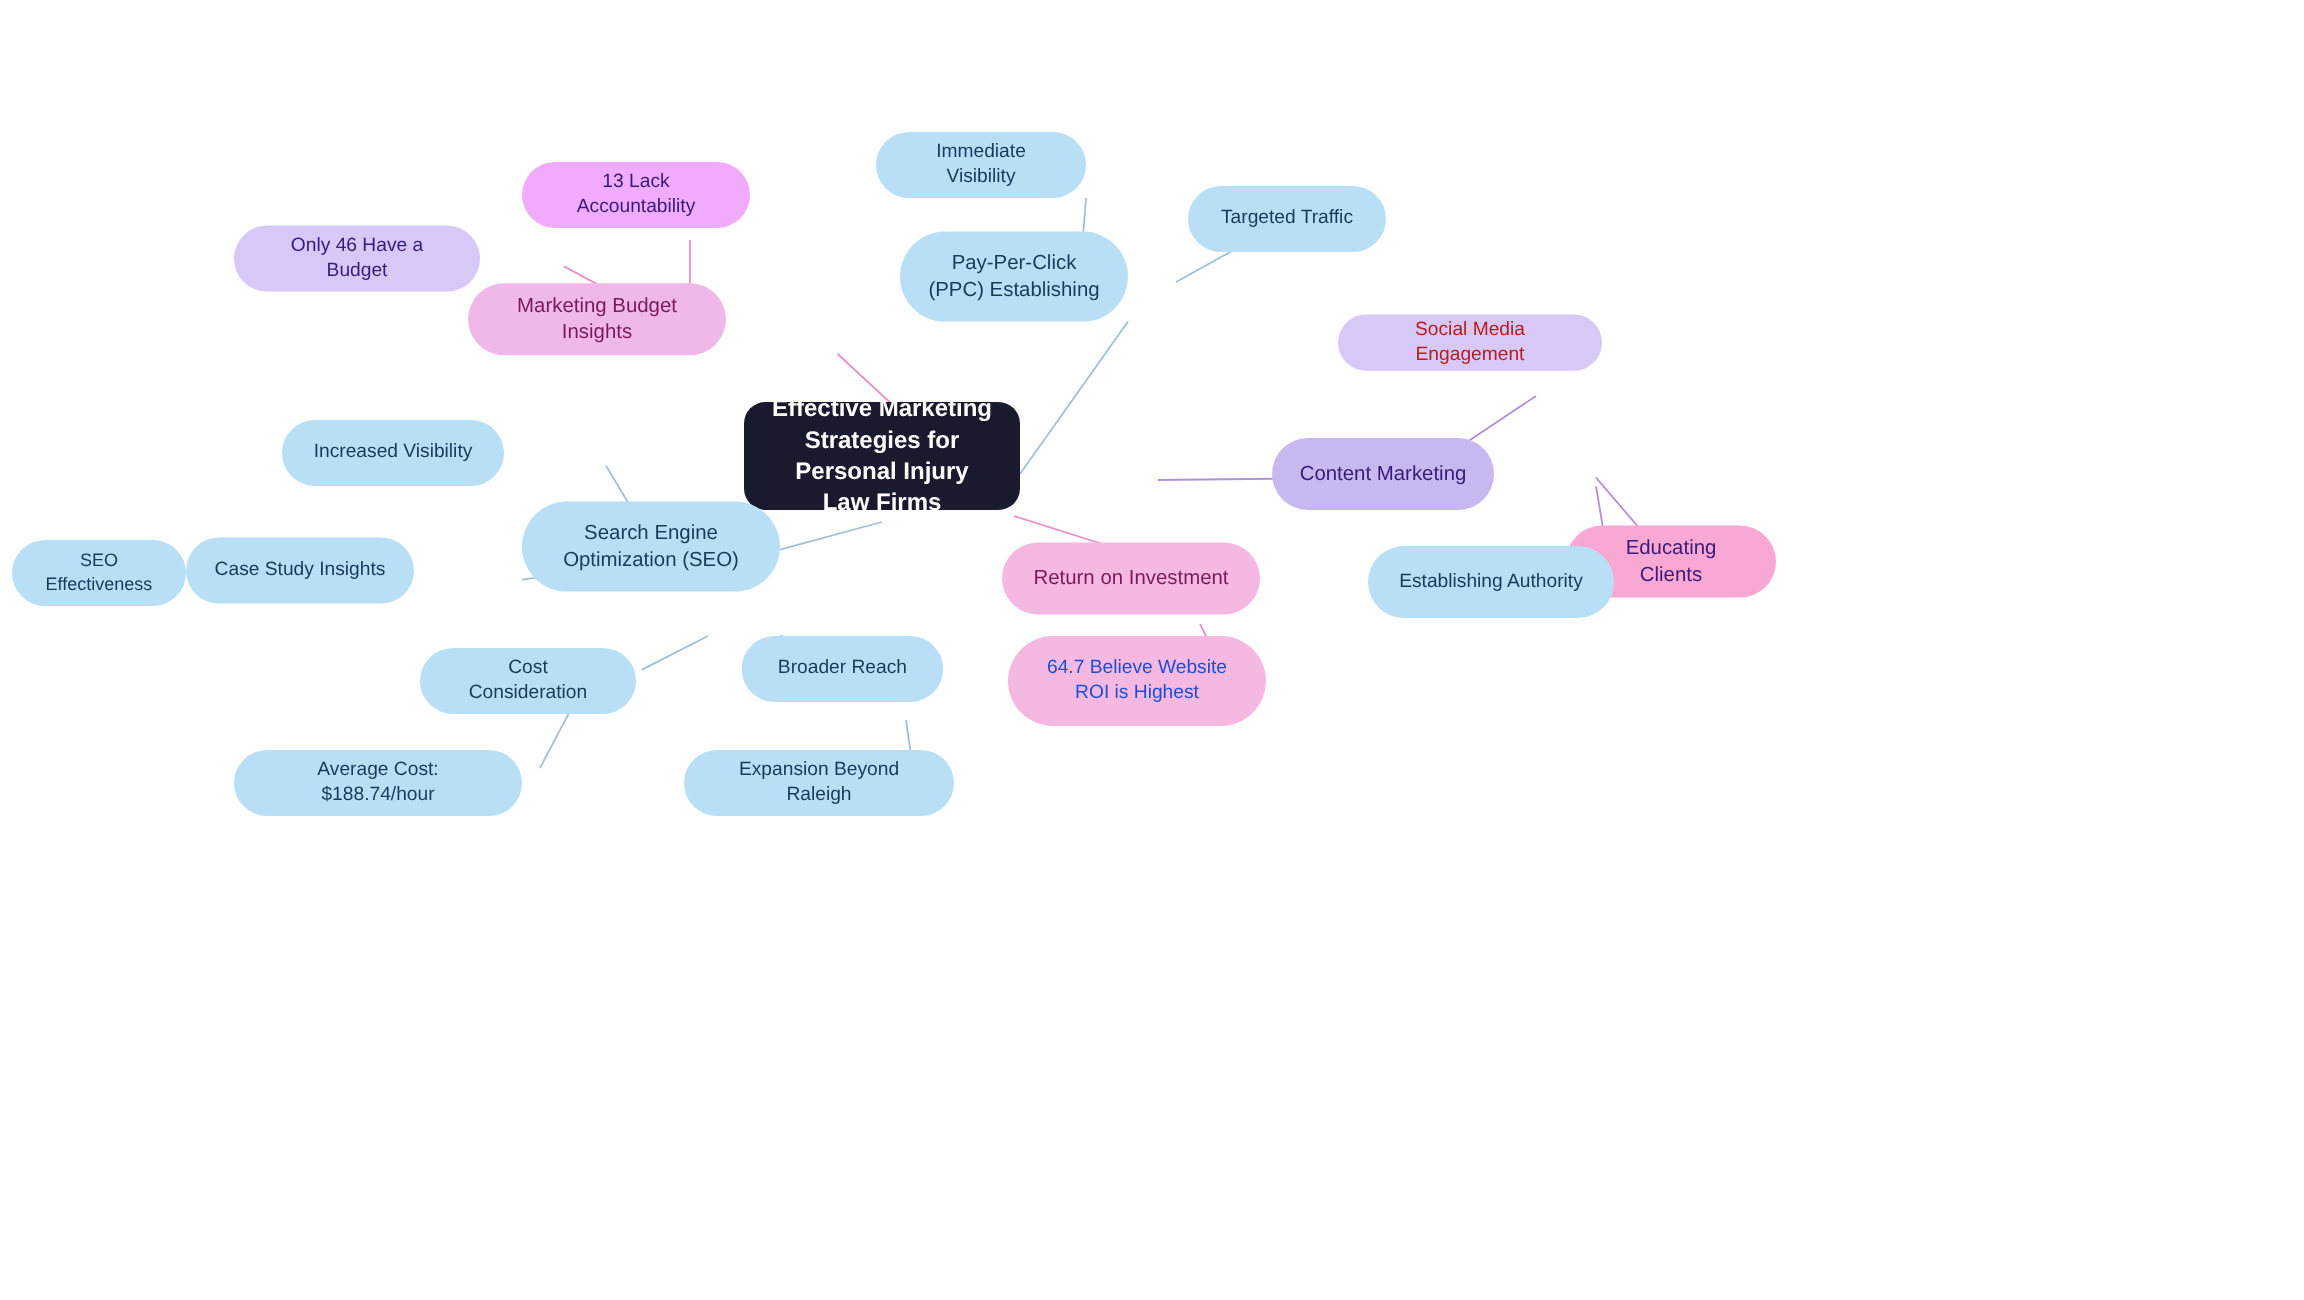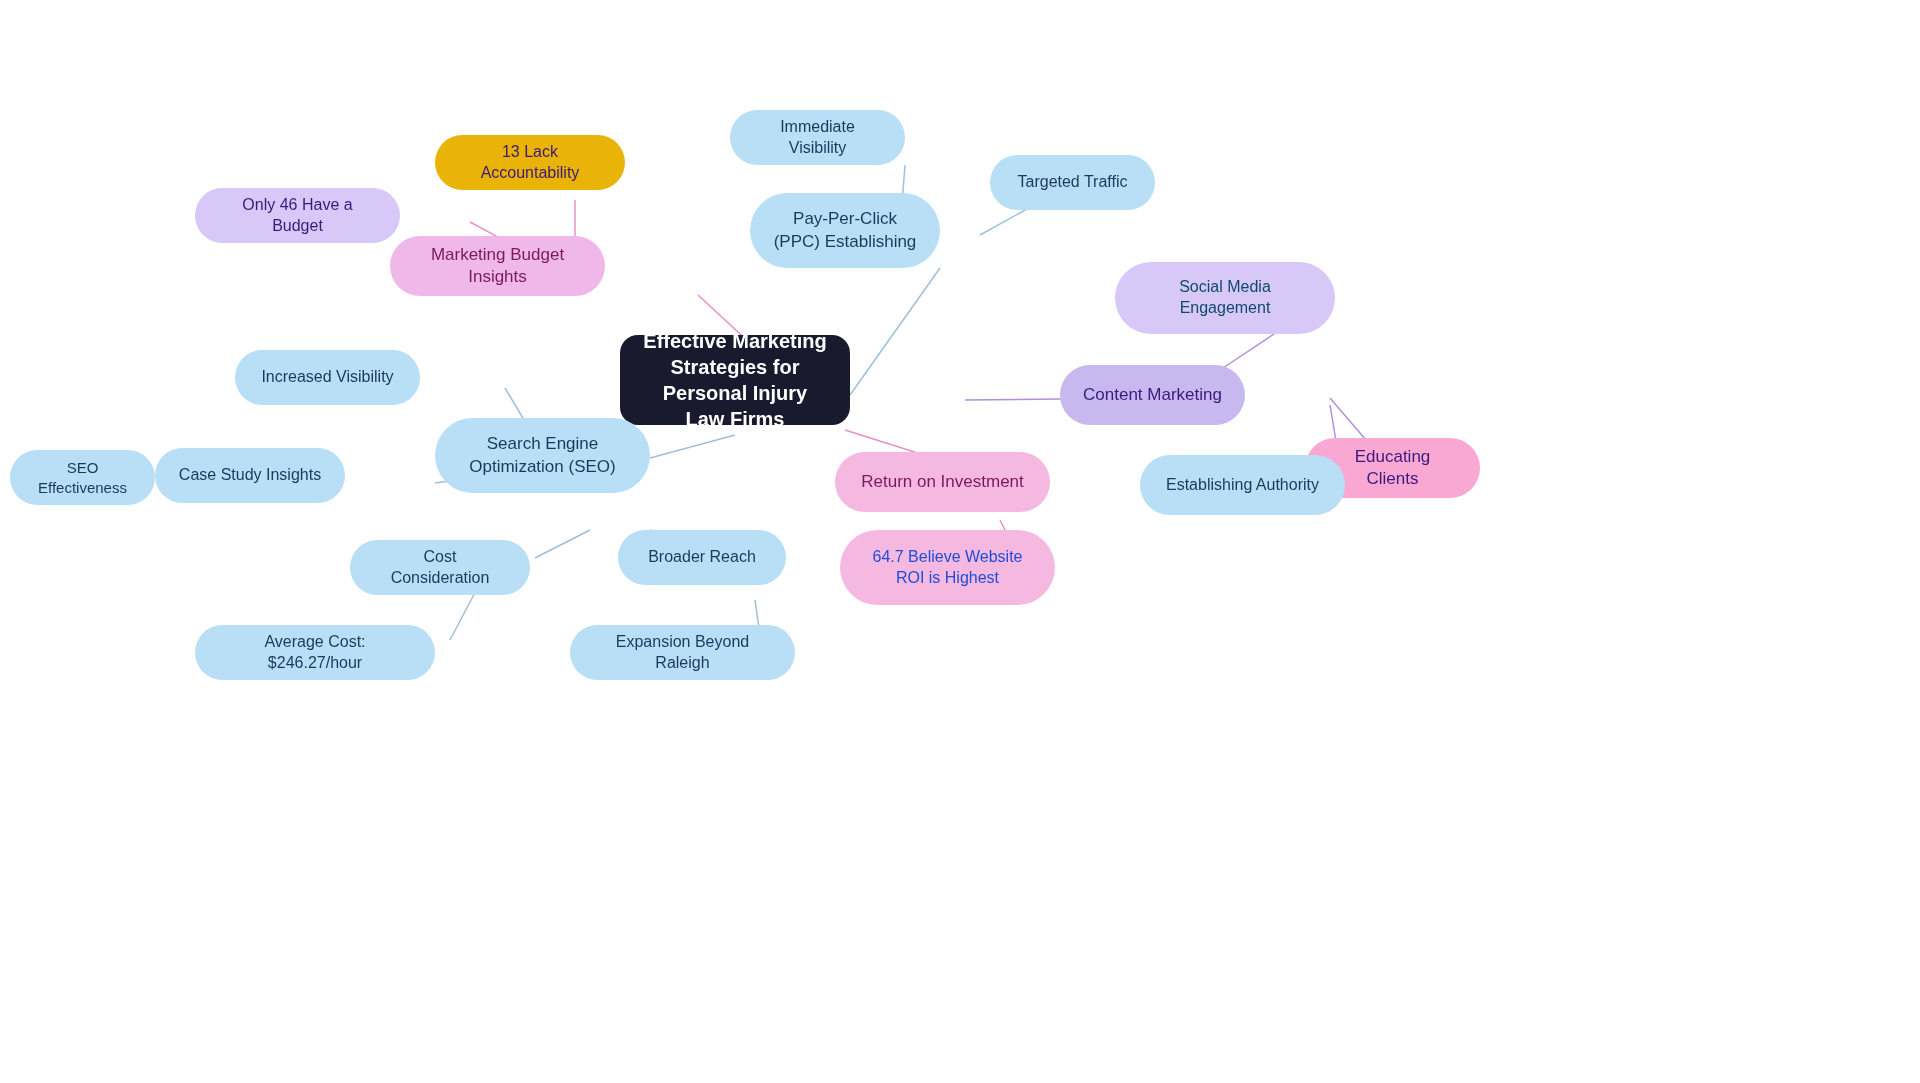--- a/index.html
+++ b/index.html
@@ -118,21 +118,21 @@
 
 <div class="node node-blue" style="left: 750px; top: 193px; width: 190px; height: 75px; font-size:17px;">Pay-Per-Click (PPC)
 Establishing</div>
 
 <div class="node node-blue" style="left: 730px; top: 110px; width: 175px; height: 55px; font-size:16px;">Immediate Visibility</div>
 
 <div class="node node-blue" style="left: 990px; top: 155px; width: 165px; height: 55px; font-size:16px;">Targeted Traffic</div>
 
 <div class="node node-purple" style="left: 1060px; top: 365px; width: 185px; height: 60px; font-size:17px; background:#c8b8f0; color:#3a1a7a;">Content Marketing</div>
 
-<div class="node node-purple-light" style="left: 1115px; top: 262px; width: 220px; height: 72px; font-size:16px; background:#d8c8f8; color:#0c4a6e;">Social Media Engagement</div>
+<div class="node node-purple-light" style="left: 1115px; top: 262px; width: 220px; height: 47px; font-size:16px; background:#d8c8f8; color:#b91c1c;">Social Media Engagement</div>
 
 <div class="node" style="left: 1305px; top: 438px; width: 175px; height: 60px; font-size:17px; background:#f9a8d4; color:#3a1a7a; border-radius:50px;">Educating Clients</div>
 
 <div class="node node-blue" style="left: 1140px; top: 455px; width: 205px; height: 60px; font-size:16px;text-align:right;">Establishing Authority</div>
 
 <div class="node node-pink" style="left: 835px; top: 452px; width: 215px; height: 60px; font-size:17px; background:#f5b8e0; color:#7a1a5c;">Return on Investment</div>
 
 <div class="node node-pink" style="left: 840px; top: 530px; width: 215px; height: 75px; font-size:16px; background:#f5b8e0; color:#1d4ed8;">64.7 Believe Website ROI is
 Highest</div>
 
@@ -140,23 +140,23 @@
 (SEO)</div>
 
 <div class="node node-blue" style="left: 235px; top: 350px; width: 185px; height: 55px; font-size:16px;">Increased Visibility</div>
 
 <div class="node node-blue" style="left: 155px; top: 448px; width: 190px; height: 55px; font-size:16px;">Case Study Insights</div>
 
 <div class="node node-blue" style="left: 10px; top: 450px; width: 145px; height: 55px; font-size:15px;">SEO Effectiveness</div>
 
 <div class="node node-blue" style="left: 350px; top: 540px; width: 180px; height: 55px; font-size:16px;">Cost Consideration</div>
 
-<div class="node node-blue" style="left: 195px; top: 625px; width: 240px; height: 55px; font-size:16px;">Average Cost: $246.27/hour</div>
+<div class="node node-blue" style="left: 195px; top: 625px; width: 240px; height: 55px; font-size:16px;">Average Cost: $188.74/hour</div>
 
 <div class="node node-blue" style="left: 618px; top: 530px; width: 168px; height: 55px; font-size:16px;">Broader Reach</div>
 
 <div class="node node-blue" style="left: 570px; top: 625px; width: 225px; height: 55px; font-size:16px;">Expansion Beyond Raleigh</div>
 
 <div class="node" style="left: 390px; top: 236px; width: 215px; height: 60px; font-size:17px; background:#f0b8e8; color:#7a1a5c; border-radius:50px;">Marketing Budget Insights</div>
 
 <div class="node" style="left: 195px; top: 188px; width: 205px; height: 55px; font-size:16px; background:#d8c8f8; color:#3a1a7a; border-radius:50px;">Only 46 Have a Budget</div>
 
-<div class="node" style="left: 435px; top: 135px; width: 190px; height: 55px; font-size:16px; background:#eab308; color:#3a1a7a; border-radius:50px;">13 Lack Accountability</div>
+<div class="node" style="left: 435px; top: 135px; width: 190px; height: 55px; font-size:16px; background:#f0abfc; color:#3a1a7a; border-radius:50px;">13 Lack Accountability</div>
 
 </body></html>

